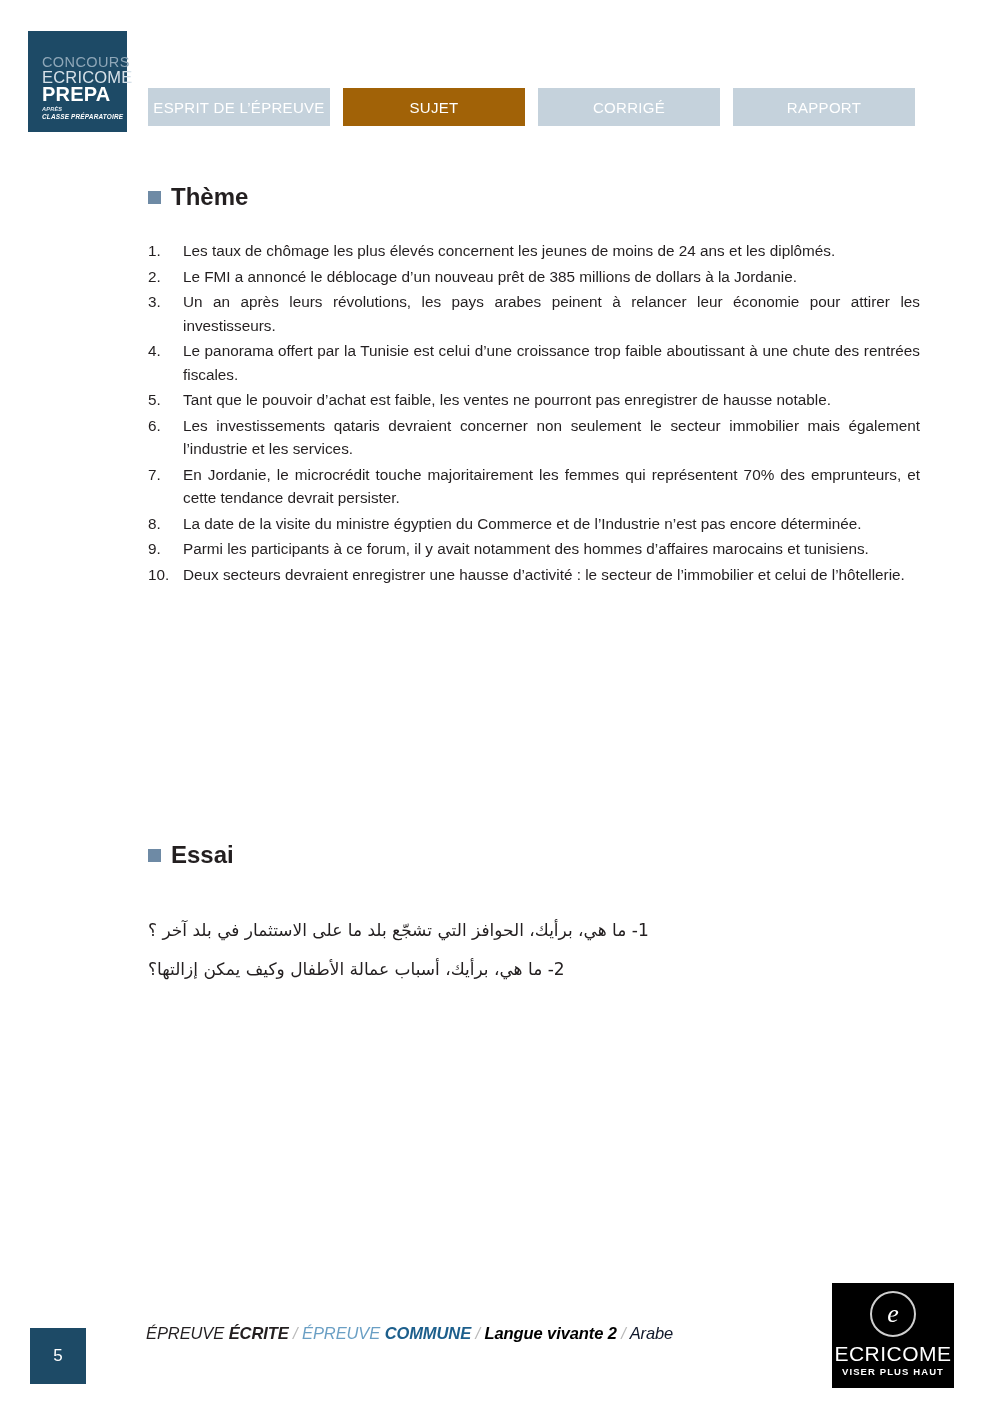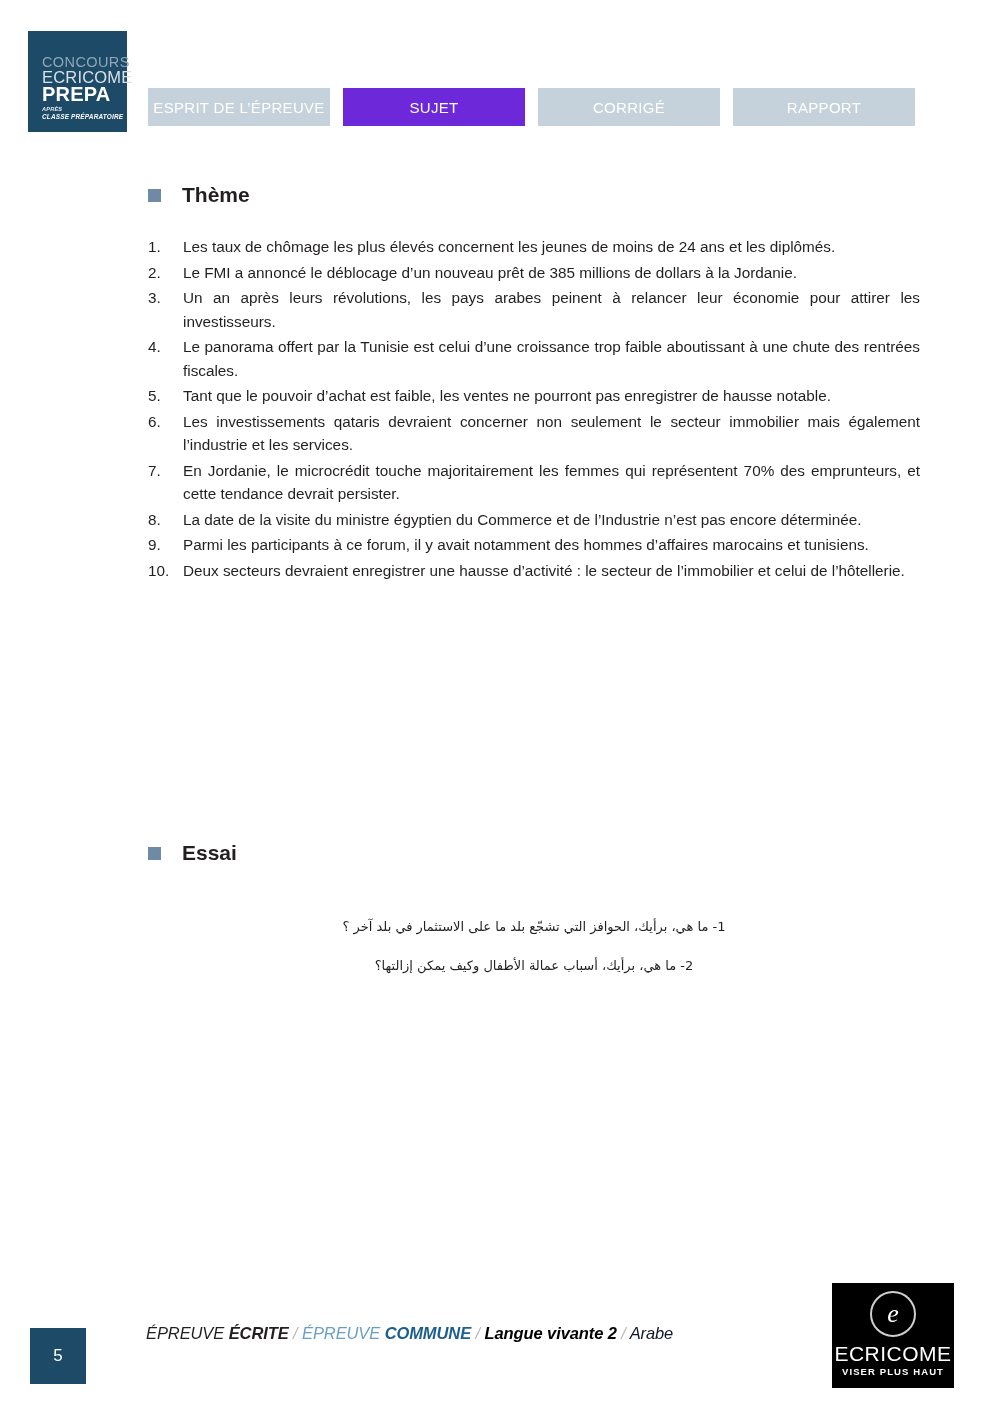--- a/index.html
+++ b/index.html
@@ -86,28 +86,28 @@
     display: flex;
     align-items: center;
     justify-content: center;
     font-size: 15px;
     letter-spacing: 0.3px;
     color: #ffffff;
     background: #c5d2dc;
     user-select: none;
   }
   .tab.active {
-    background: #6d28d9;
+    background: #a16207;
   }
 
   .section-heading {
     display: flex;
     align-items: center;
-    gap: 21px;
-    font-size: 21px;
+    gap: 10px;
+    font-size: 24px;
     font-weight: bold;
     color: #231f20;
   }
   .heading-marker {
     width: 13px;
     height: 13px;
     background: #6e8aa5;
     flex: 0 0 auto;
     display: inline-block;
   }
@@ -135,23 +135,23 @@
     left: 0;
     top: 0;
     width: 29px;
     text-align: left;
   }
   ol.theme-list li .txt { display: block; }
 
   .arabic-block {
     margin-top: 43px;
     direction: rtl;
-    text-align: center;
+    text-align: left;
     font-family: "DejaVu Sans", "Liberation Sans", sans-serif;
-    font-size: 13px;
+    font-size: 17px;
     line-height: 37px;
     color: #231f20;
     padding-left: 0;
   }
   .arabic-line { white-space: nowrap; }
   .arabic-line.second { margin-top: 2px; }
 
   
   .footer { position: absolute; left: 0; top: 0; width: 1004px; height: 1417px; pointer-events: none; }
   .footer > * { pointer-events: auto; }

